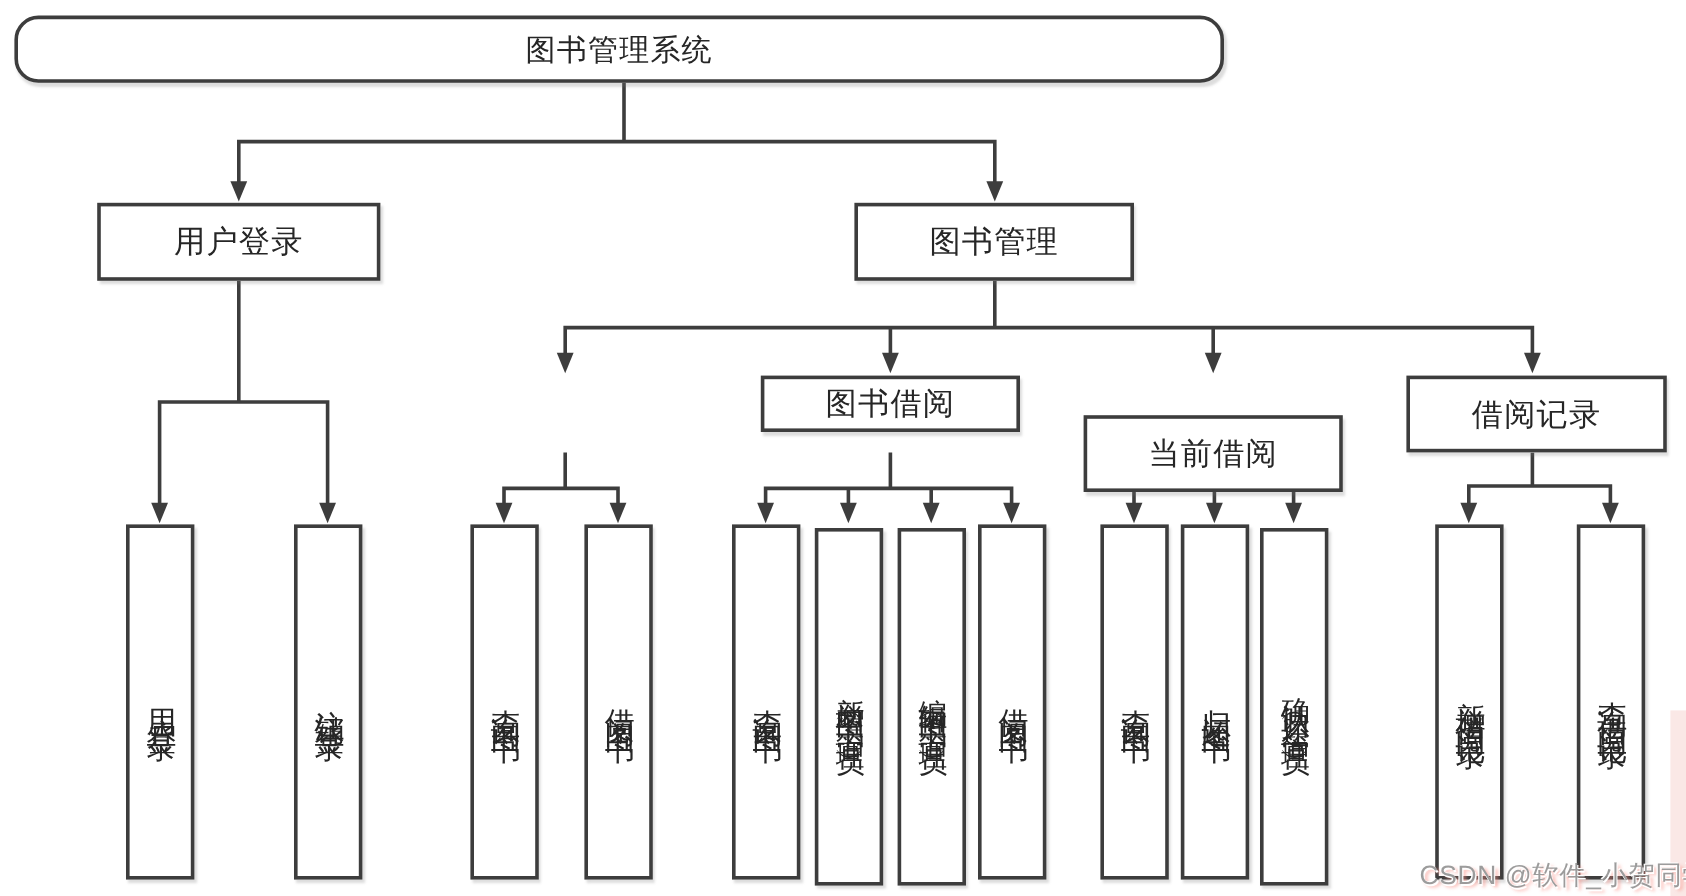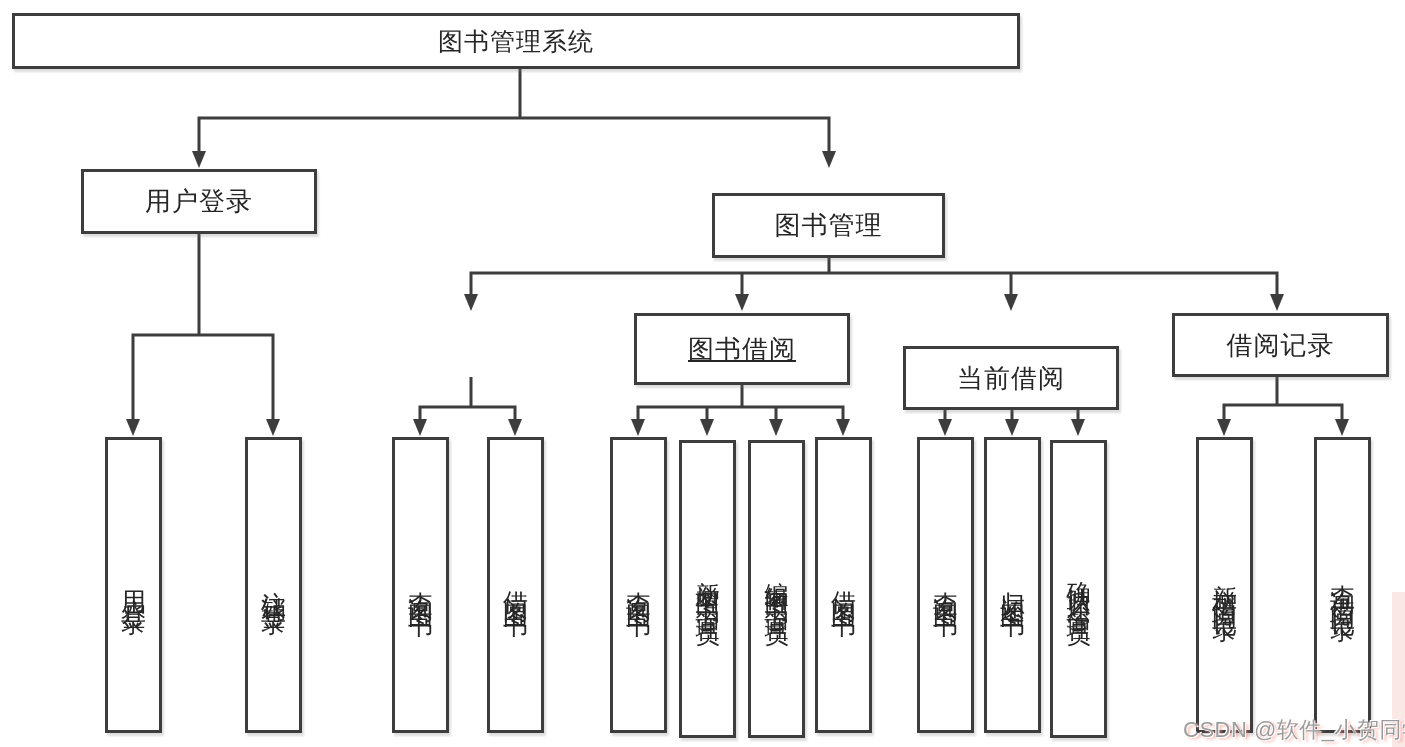--- a/index.html
+++ b/index.html
@@ -24,21 +24,21 @@
     background: #ffffff;
     display: flex;
     align-items: center;
     justify-content: center;
     color: #262626;
     font-size: 26px;
     letter-spacing: 1px;
     box-shadow: 2px 3px 2px rgba(120,120,120,0.25);
     z-index: 2;
   }
-  .hbox.root { font-size: 25px; }
+  .hbox.root { font-size: 25px; border-radius: 20px; }
   .vbox {
     position: absolute;
     box-sizing: border-box;
     border: 3px solid #3d3d3d;
     background: #ffffff;
     display: flex;
     align-items: center;
     justify-content: center;
     box-shadow: 2px 3px 2px rgba(120,120,120,0.25);
     z-index: 2;
@@ -127,25 +127,25 @@
     </g>
   </svg>
 
   <div class="hbox root" style="left:12px; top:13px; width:1008px; height:56px;">
     <span>图书管理系统</span>
   </div>
 
   <div class="hbox" style="left:81px; top:169px; width:236px; height:65px;">
     <span>用户登录</span>
   </div>
-  <div class="hbox" style="left:712px; top:169px; width:233px; height:65px;margin-top:24px;">
+  <div class="hbox" style="left:712px; top:169px; width:233px; height:65px;">
     <span>图书管理</span>
   </div>
 
-  <div class="hbox" style="left:634px; top:313px; width:216px; height:72px;text-decoration:underline;">
+  <div class="hbox" style="left:634px; top:313px; width:216px; height:47px;">
     <span>图书借阅</span>
   </div>
   <div class="hbox" style="left:903px; top:313px; width:216px; height:64px;margin-top:33px;">
     <span>当前借阅</span>
   </div>
   <div class="hbox" style="left:1172px; top:313px; width:217px; height:64px;">
     <span>借阅记录</span>
   </div>
 
   <div class="vbox" style="left:105px; top:437px; width:57px; height:296px;">

